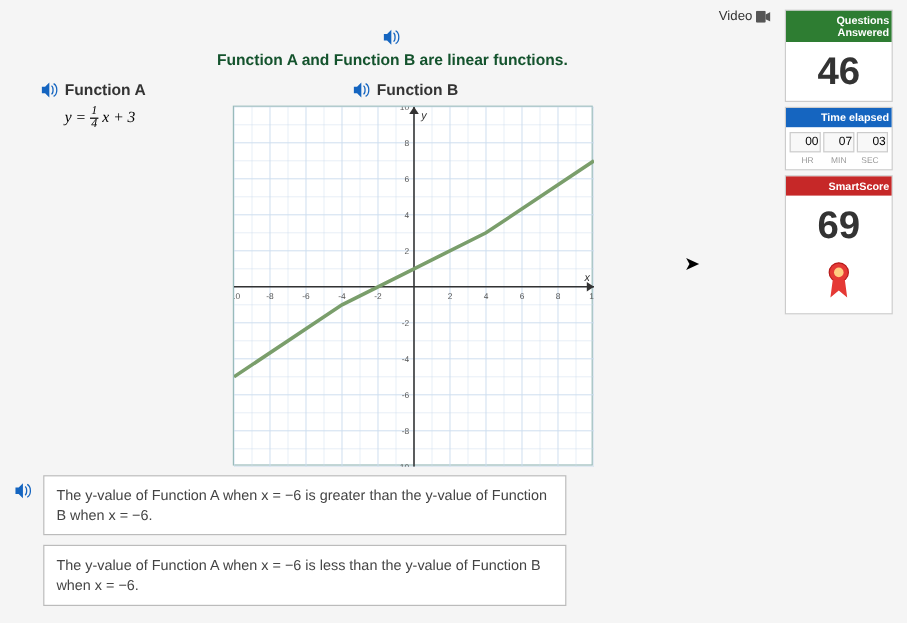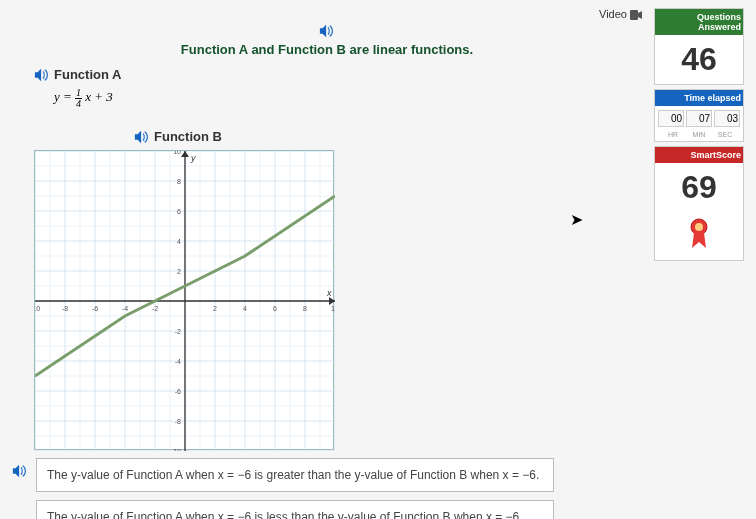--- a/index.html
+++ b/index.html
@@ -4,31 +4,31 @@
 <style>
   * { box-sizing: border-box; margin: 0; padding: 0; }
   body { font-family: Arial, sans-serif; background: #f5f5f5; width: 756px; height: 519px; position: relative; overflow: hidden; }
   .main { display: flex; padding: 8px 12px; gap: 12px; }
   .content { flex: 1; }
   .sidebar { width: 90px; display: flex; flex-direction: column; gap: 4px; }
   .video-link { text-align: right; font-size: 11px; color: #333; margin-bottom: 4px; }
   .video-link svg { vertical-align: middle; }
   .question-header { display: flex; align-items: center; gap: 4px; font-size: 13px; color: #14532d; margin-bottom: 10px; font-weight: bold; flex-direction: column;}
   .speaker { width: 16px; height: 14px; flex-shrink: 0; }
-  .functions-row { display: flex; gap: 20px; margin-left: 22px; margin-bottom: 8px; flex-direction: column;}
+  .functions-row { display: flex; gap: 20px; margin-left: 22px; margin-bottom: 8px;}
   .func-col { }
   .func-label { display: flex; align-items: center; gap: 4px; font-weight: bold; font-size: 13px; color: #333; margin-bottom: 6px;}
   .func-a-eq { font-size: 13px; margin-left: 20px; font-family: 'Times New Roman', serif; font-style: italic;}
   .frac { display: inline-block; vertical-align: middle; text-align: center; font-size: 10px; line-height: 1;}
   .frac .num { display: block; border-bottom: 1px solid #000; padding: 0 1px;}
   .frac .den { display: block; padding: 0 1px;}
   .graph { background: #fff; border: 1px solid #9bb; width: 300px; height: 300px; position: relative; }
   .question2 { display: flex; align-items: center; gap: 6px; font-size: 13px; color: #333; margin: 10px 0 8px 0; font-weight: bold;}
   .answer-row { display: flex; align-items: flex-start; gap: 8px; margin-bottom: 8px; }
-  .answer-box { border: 1px solid #bbb; background: #fff; padding: 8px 10px; font-size: 12px; color: #444; width: 518px; line-height: 1.35;}
+  .answer-box { border: 1px solid #bbb; background: #fff; padding: 8px 10px; font-size: 12px; color: #444; width: 436px; line-height: 1.35;}
   
   .panel { border: 1px solid #ccc; background: #fff; text-align: center; }
   .panel-hdr { font-size: 9px; color: #fff; padding: 3px 2px; font-weight: bold; text-align: right;}
   .hdr-green { background: #2e7d32; }
   .hdr-blue { background: #1565c0; }
   .hdr-red { background: #c62828; }
   .panel-big { font-size: 32px; padding: 6px 0; font-weight: bold; color: #333;}
   .time-cells { display: flex; justify-content: center; gap: 2px; padding: 4px 2px; }
   .tc { border: 1px solid #ccc; width: 24px; font-size: 10px; padding: 2px 12px; background: #f8f8f8;}
   .tc2 { font-size: 7px; color: #999; display:flex; justify-content:center; gap:2px; padding-bottom:3px;}

